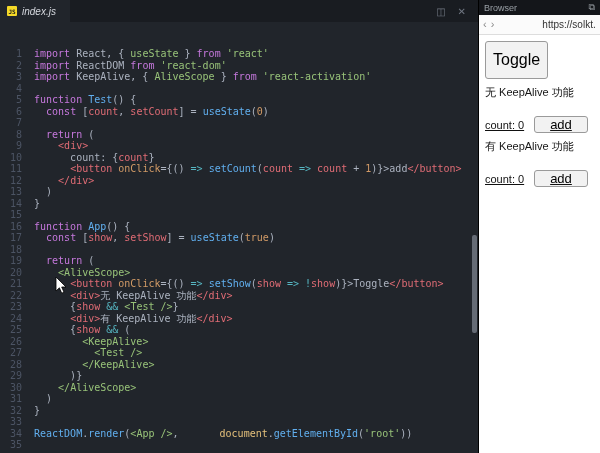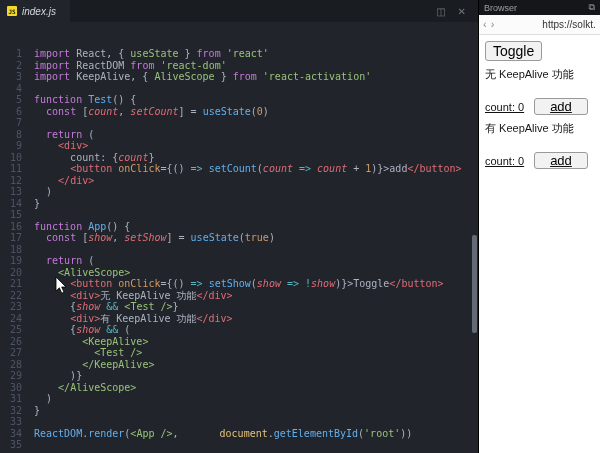--- a/index.html
+++ b/index.html
@@ -23,21 +23,21 @@
   .code { flex:1; padding-top:3px; font-family:"DejaVu Sans Mono", monospace;
           font-size:10px; line-height:11.5px; white-space:pre; overflow:hidden; }
   .line { display:flex; height:11.5px; }
   .ln { flex:0 0 22px; width:22px; text-align:right; padding-right:0; color:#4c5464;
         user-select:none; }
   .lc { padding-left:12px; color:#abb2bf; }
   .kw  { color:#c678dd; }
   .str { color:#98c379; }
   .fn  { color:#61afef; }
   .tag { color:#e06c75;margin-top:19px; }
-  .var { color:#e06c75;font-style:italic; }
+  .var { color:#e06c75; }
   .cmp { color:#98c379; }
   .attr{ color:#d19a66; }
   .num { color:#d19a66; }
   .op  { color:#56b6c2; }
   .sup { color:#e5c07b;padding-left:35px; }
 
   .scrollbar { position:absolute; right:1px; top:22px; bottom:0; width:5px; }
   .scrollbar .thumb { position:absolute; top:213px; height:98px; width:5px;
                       background:#8b919c; opacity:.65; border-radius:2px; }
 
@@ -45,21 +45,21 @@
   .browser { width:122px; background:#ffffff; border-left:1px solid #000;
              display:flex; flex-direction:column; }
   .bheader { flex:0 0 15px; background:#14161a; color:#9aa0a6; font-size:9px;
              display:flex; align-items:center; justify-content:space-between; padding:0 5px; }
   .bnav { flex:0 0 20px; background:#fbfbfb; border-bottom:1px solid #ddd;
           display:flex; align-items:center; gap:4px; padding:0 4px;
           font-size:11px; color:#8a8a8a; }
   .bnav .chev { cursor:pointer; line-height:1; }
   .url { flex:1; color:#333; font-size:10px; white-space:nowrap; overflow:hidden;margin-left:44px; }
   .bcontent { flex:1; background:#fff; color:#111; padding:6px 6px; font-size:11px; }
-  .btn { font-family:inherit; font-size:14px; padding:1px 7px; border:1px solid #9a9a9a;
+  .btn { font-family:inherit; font-size:16px; padding:9px 7px; border:1px solid #9a9a9a;
          background:#f2f2f2; border-radius:3px; color:#000; cursor:pointer; }
   .heading { margin-top:6px; font-size:11px; color:#151515; }
   .countrow { display:flex; align-items:center; gap:10px; margin-top:16px; font-size:11px;text-decoration:underline; }
   .btn.small { font-size:13px; padding:0 15px; }
 
   
   .cursor { position:absolute; left:55px; top:277px; width:12px; height:18px; z-index:10; }
 </style>
 </head>
 <body>

